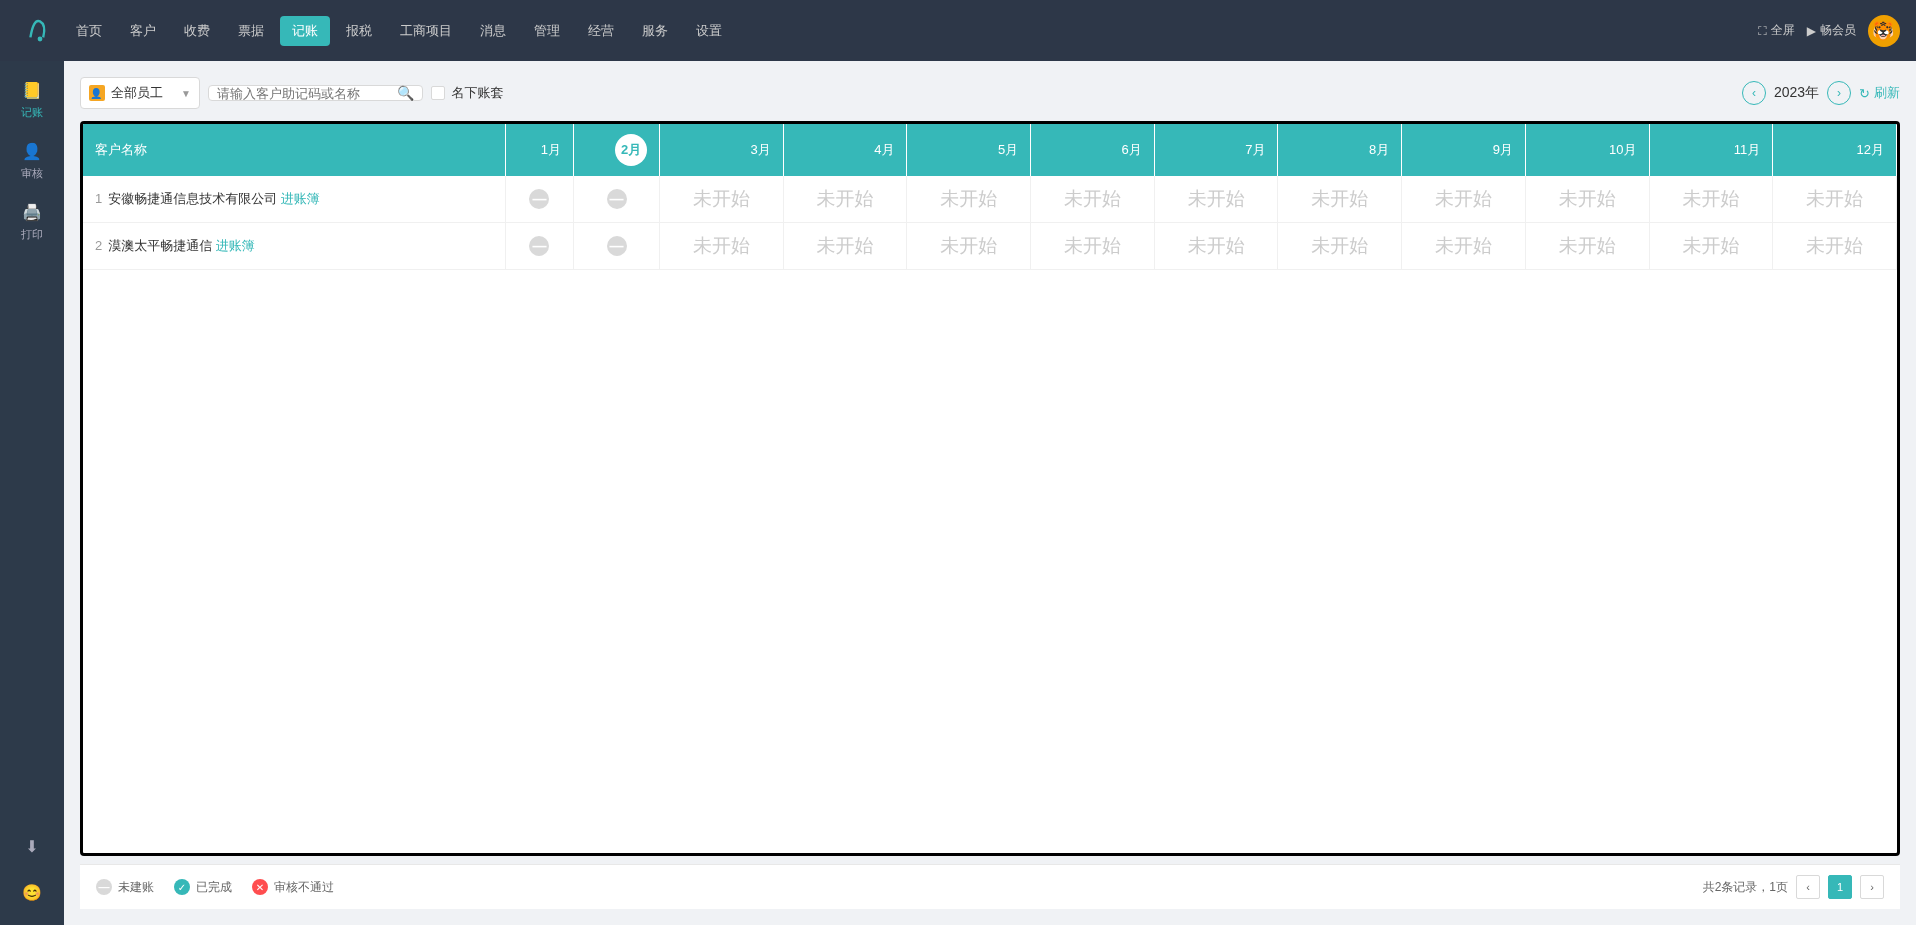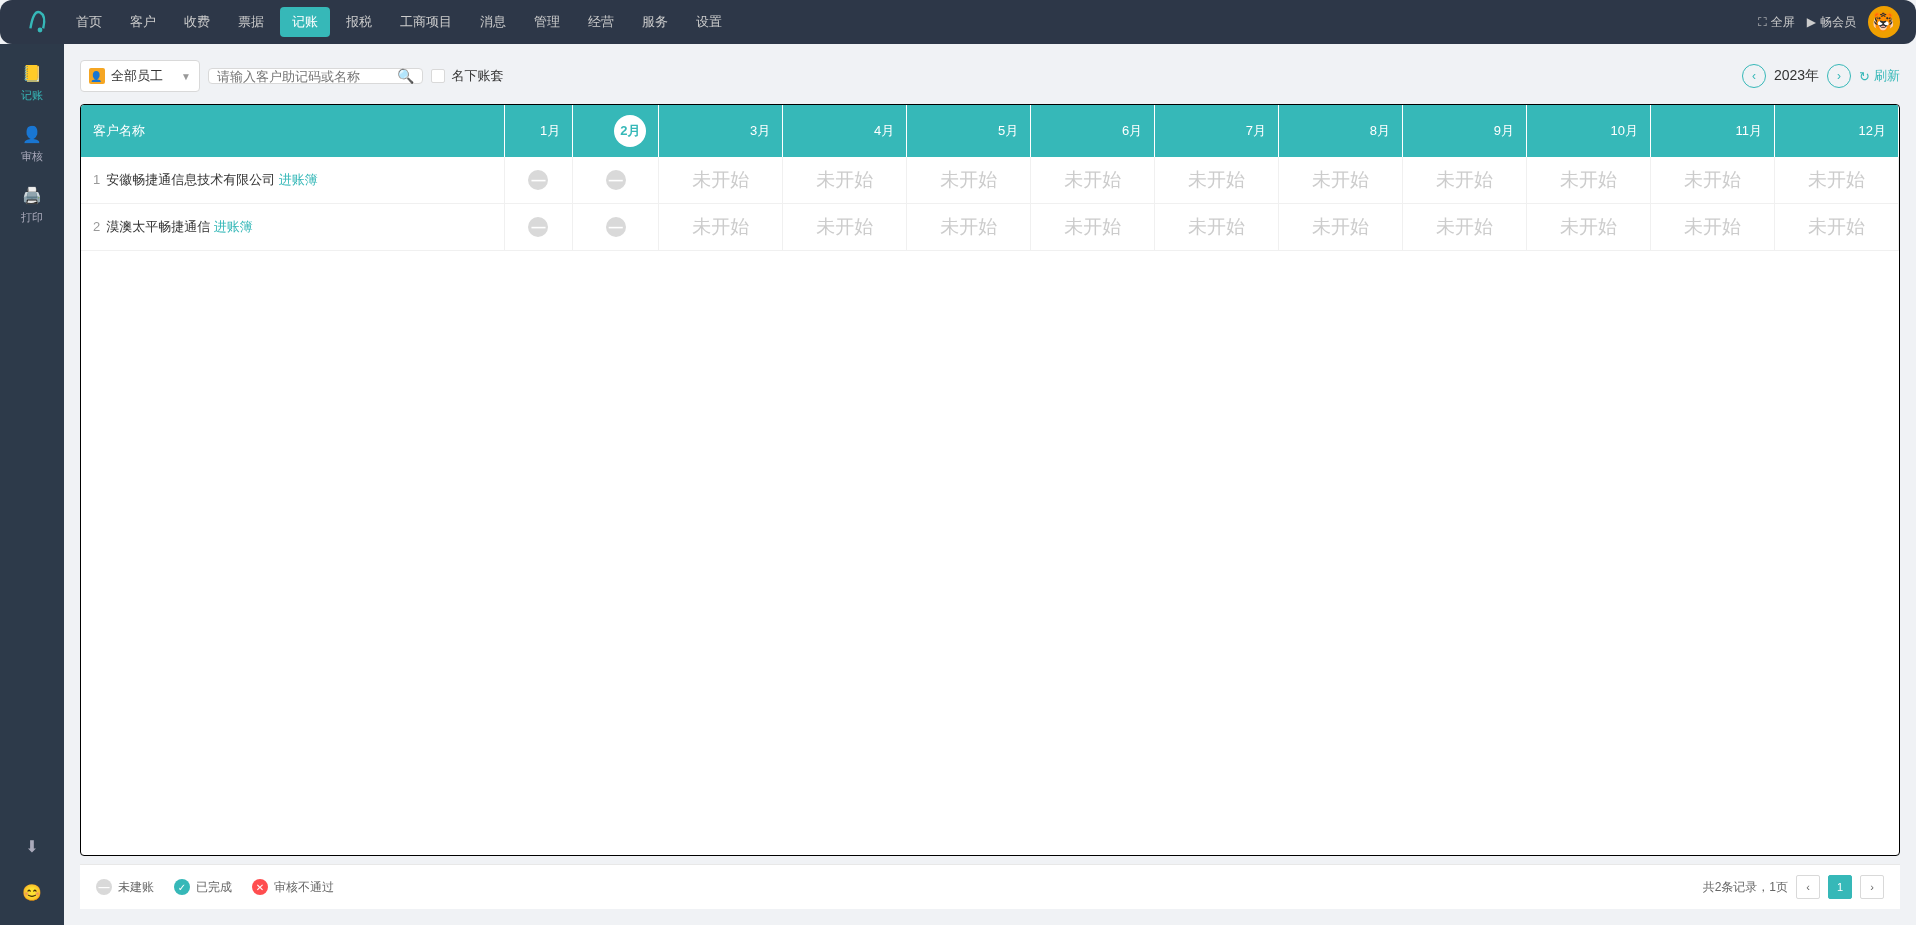--- a/index.html
+++ b/index.html
@@ -1,27 +1,26 @@
 <!DOCTYPE html>
 <html><head>
   <meta charset="utf-8">
   <style>
     * { box-sizing: border-box; margin: 0; padding: 0; }
     body { font-family: "Microsoft YaHei", "PingFang SC", sans-serif; font-size: 13px; background: #f0f2f5; color: #333; display: flex; flex-direction: column; height: 100vh; overflow: hidden; }
 
     
     .top-nav {
       background: #2d3748;
-      height: 44px;
+      height: 61px;
       display: flex;
       align-items: center;
       padding: 0 16px;
       flex-shrink: 0;
       position: relative;
-      border-radius: 12px;
     }
     .top-nav-logo {
       width: 48px;
       height: 48px;
       display: flex;
       align-items: center;
       justify-content: center;
       flex-shrink: 0;
     }
     .logo-svg { width: 32px; height: 32px; }
@@ -230,21 +229,21 @@
       gap: 4px;
       color: #36b8b8;
       cursor: pointer;
       font-size: 13px;
     }
 
     
     .table-wrapper {
       background: #fff;
       border-radius: 4px;
-      border: 1px solid #000000;
+      border: 3px solid #000000;
       overflow: auto;
       flex: 1;
     }
     table {
       width: 100%;
       border-collapse: collapse;
     }
     thead tr {
       background: #36b8b8;
     }

